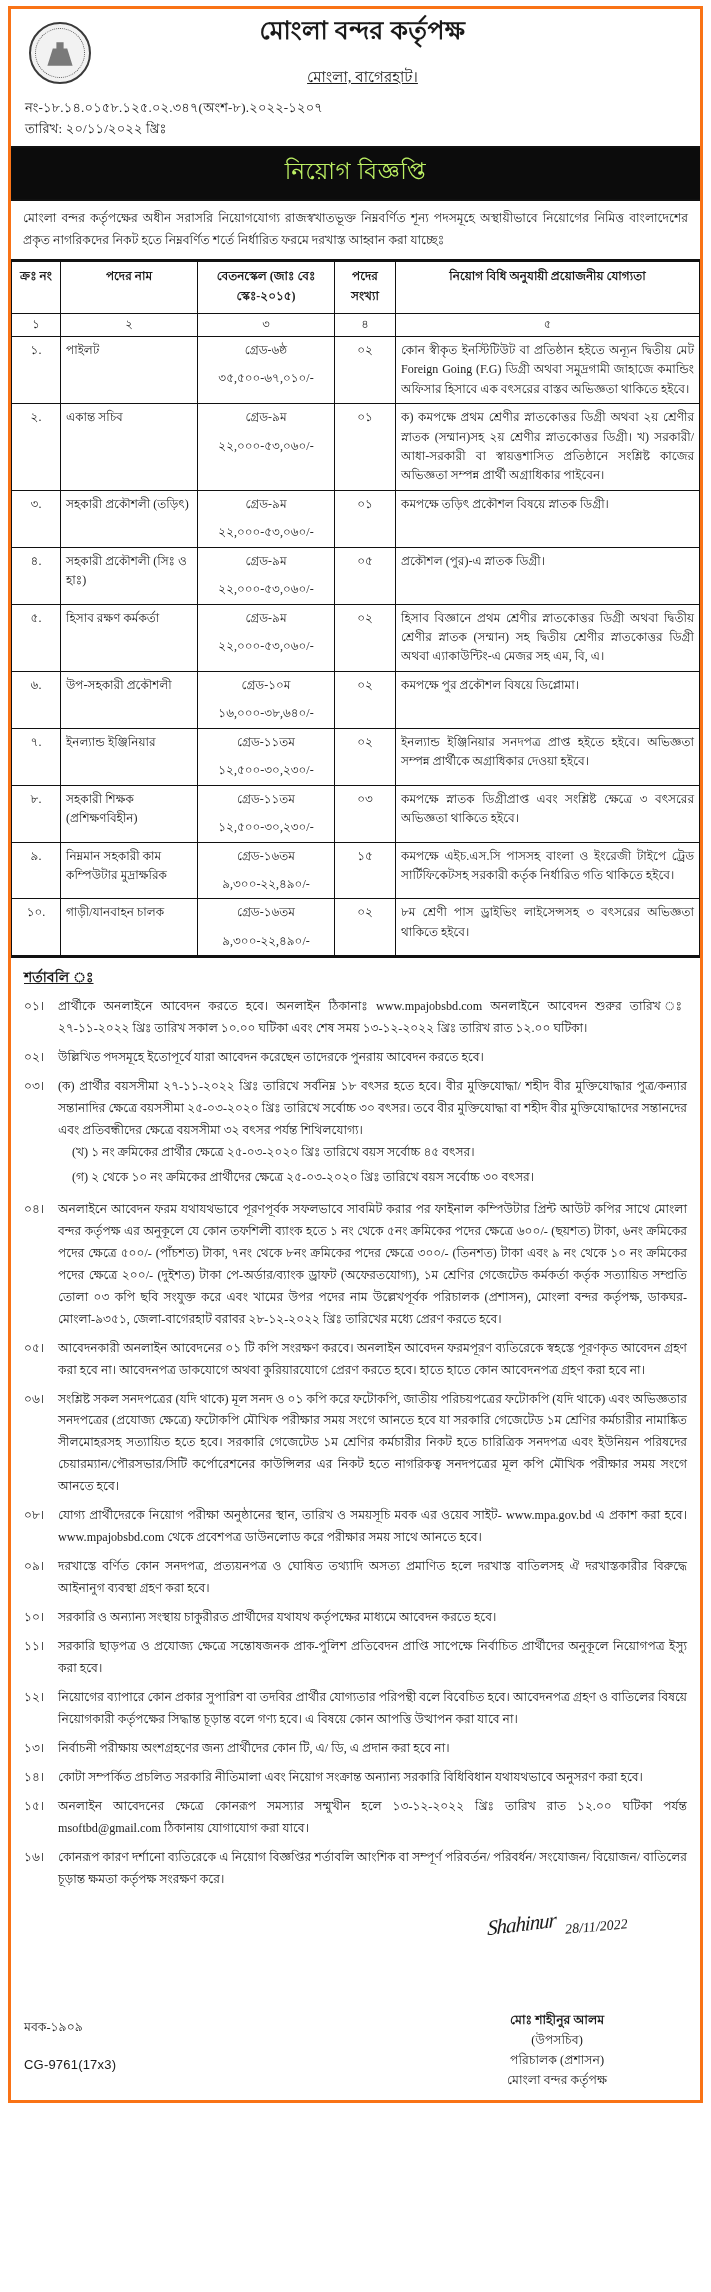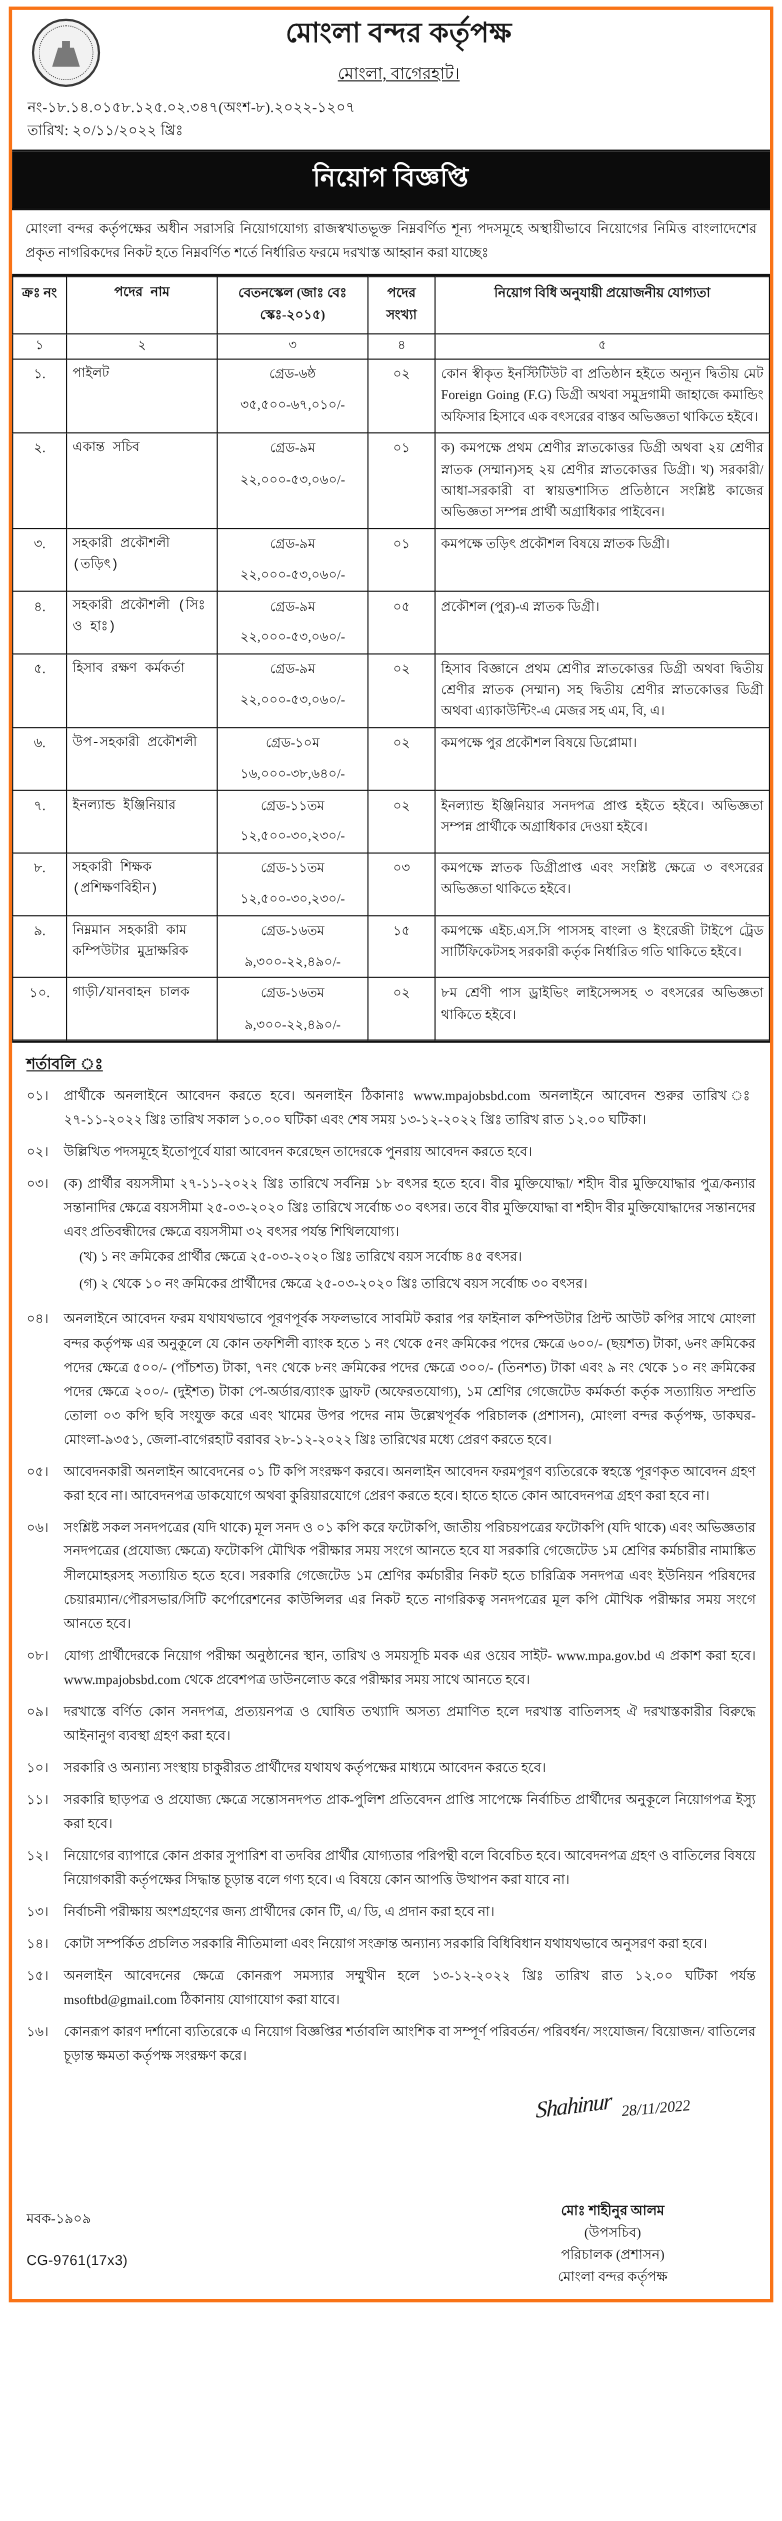--- a/index.html
+++ b/index.html
@@ -78,42 +78,42 @@
     padding-right: 60px;
   }
   .org-name {
     font-size: 25px;
     font-weight: bold;
     letter-spacing: 0.4px;
     line-height: 1.25;
   }
   .org-place {
     font-size: 15px;
-    margin-top: 9px;
+    margin-top: 19px;
     text-decoration: underline;
     display: inline-block;
   }
   .lh-meta {
     display: flex;
     justify-content: space-between;
     align-items: baseline;
     padding: 6px 14px 4px 14px;
     font-size: 13px;
     flex-direction: column;
   }
   .memo-no { letter-spacing: 0.2px; }
   .memo-date { letter-spacing: 0.2px; }
 
   
   .banner {
     background: #0c0c0c;
-    color: #ffffff;
+    color: #bef264;
     text-align: center;
     font-size: 23px;
-    font-weight: bold;
+    font-weight: normal;
     padding: 5px 0 7px 0;
     letter-spacing: 0.6px;
     border-bottom: 2px solid #111;
   }
 
   
   .intro {
     font-size: 12.3px;
     line-height: 1.75;
     text-align: justify;
@@ -135,21 +135,21 @@
     padding: 4px 5px;
     vertical-align: top;
     line-height: 1.62;
   }
   table.jobs thead th {
     font-weight: bold;
     text-align: center;
     padding: 5px 4px 7px 4px;
   }
   .col-sl    { width: 40px;  text-align: center; }
-  .col-post  { width: 128px; text-align: left; font-family: Liberation Mono, monospace; }
+  .col-post  { width: 128px; text-align: left; }
   .col-scale { width: 128px; text-align: center; }
   .col-num   { width: 52px;  text-align: center; }
   .col-qual  { text-align: justify; text-justify: inter-word; }
   th.col-post { text-align: left; padding-left: 8px; }
   tr.numrow td {
     text-align: center;
     padding: 1px 4px 2px 4px;
     font-size: 11.5px;
   }
   .scale-line { display: block; }
@@ -434,21 +434,21 @@
       <div class="cond-item">
         <span class="cond-num">০৯।</span>
         <span class="cond-body">দরখাস্তে বর্ণিত কোন সনদপত্র, প্রত্যয়নপত্র ও ঘোষিত তথ্যাদি অসত্য প্রমাণিত হলে দরখাস্ত বাতিলসহ ঐ দরখাস্তকারীর বিরুদ্ধে আইনানুগ ব্যবস্থা গ্রহণ করা হবে।</span>
       </div>
       <div class="cond-item">
         <span class="cond-num">১০।</span>
         <span class="cond-body">সরকারি ও অন্যান্য সংস্থায় চাকুরীরত প্রার্থীদের যথাযথ কর্তৃপক্ষের মাধ্যমে আবেদন করতে হবে।</span>
       </div>
       <div class="cond-item">
         <span class="cond-num">১১।</span>
-        <span class="cond-body">সরকারি ছাড়পত্র ও প্রযোজ্য ক্ষেত্রে সন্তোসনদপত প্রাক-পুলিশ প্রতিবেদন প্রাপ্তি সাপেক্ষে নির্বাচিত প্রার্থীদের অনুকূলে নিয়োগপত্র ইস্যু করা হবে।</span>
+        <span class="cond-body">সরকারি ছাড়পত্র ও প্রযোজ্য ক্ষেত্রে সন্তোষজনক প্রাক-পুলিশ প্রতিবেদন প্রাপ্তি সাপেক্ষে নির্বাচিত প্রার্থীদের অনুকূলে নিয়োগপত্র ইস্যু করা হবে।</span>
       </div>
       <div class="cond-item">
         <span class="cond-num">১২।</span>
         <span class="cond-body">নিয়োগের ব্যাপারে কোন প্রকার সুপারিশ বা তদবির প্রার্থীর যোগ্যতার পরিপন্থী বলে বিবেচিত হবে। আবেদনপত্র গ্রহণ ও বাতিলের বিষয়ে নিয়োগকারী কর্তৃপক্ষের সিদ্ধান্ত চূড়ান্ত বলে গণ্য হবে। এ বিষয়ে কোন আপত্তি উত্থাপন করা যাবে না।</span>
       </div>
       <div class="cond-item">
         <span class="cond-num">১৩।</span>
         <span class="cond-body">নির্বাচনী পরীক্ষায় অংশগ্রহণের জন্য প্রার্থীদের কোন টি, এ/ ডি, এ প্রদান করা হবে না।</span>
       </div>
       <div class="cond-item">

